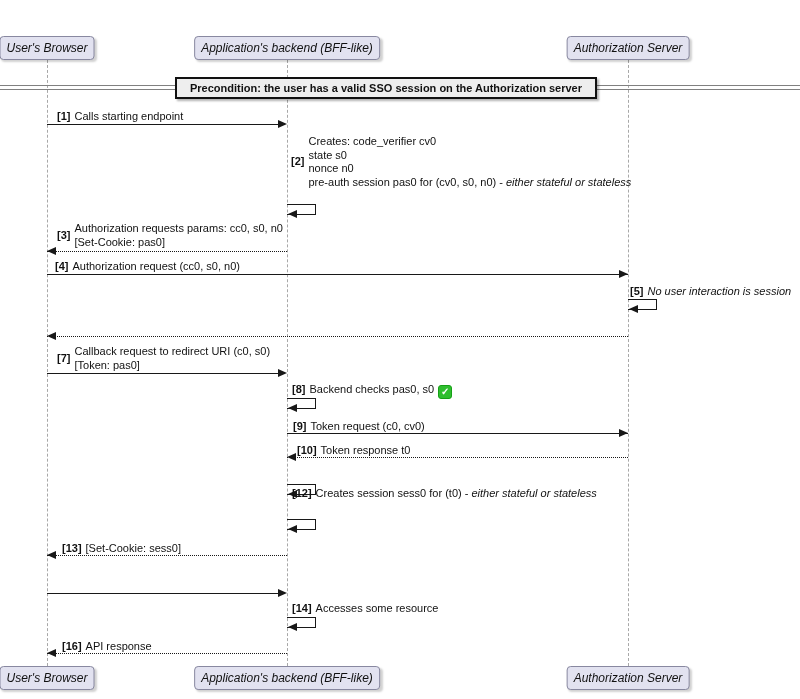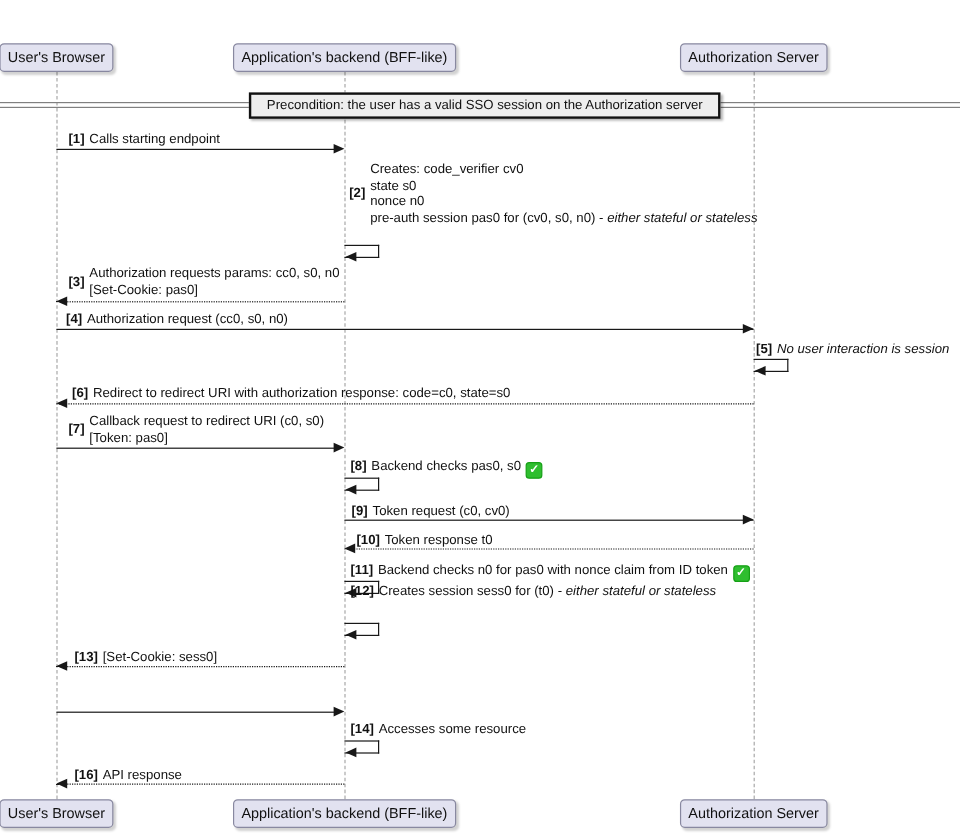--- a/index.html
+++ b/index.html
@@ -14,31 +14,32 @@
   .lifeline{
     position:absolute;width:0;top:60px;height:606px;
     border-left:1px dashed var(--lifeline,#A8A8A8);
   }
   .pbox{
     position:absolute;transform:translateX(-50%);
     background:var(--participant_fill,#E2E2F0);
     border:1px solid var(--participant_border,#8888A0);
     border-radius:4px;padding:4px 6px;font-size:12px;white-space:nowrap;
     box-shadow:2px 2px 2px rgba(0,0,0,.18);
+    font-style:italic;
   }
   .divider-line{
     position:absolute;left:0;top:85px;width:800px;height:3px;
     border-top:1.5px solid var(--divider_line,#808080);
     border-bottom:1.5px solid var(--divider_line,#808080);
   }
   .divider-banner{
-    position:absolute;left:404px;top:77px;transform:translateX(-50%);
+    position:absolute;left:386px;top:77px;transform:translateX(-50%);
     background:var(--divider_fill,#EEEEEE);
     border:2px solid var(--divider_border,#111111);
-    font-size:11px;font-weight:normal;white-space:nowrap;padding:3px 13px;
+    font-size:11px;font-weight:bold;white-space:nowrap;padding:3px 13px;
     box-shadow:2px 2px 2px rgba(0,0,0,.3);
   }
   .msg-label{
     position:absolute;font-size:11px;line-height:13.5px;white-space:nowrap;
   }
   .msg-label .num{font-weight:bold;margin-right:4px;}
   .msg-label.multi{display:flex;align-items:center;}
   .msg-label .lines span.ln{display:block;}
   .ital{font-style:italic;}
   .line{position:absolute;height:0;border-top:1px solid var(--arrow,#181818);}
@@ -100,21 +101,20 @@
   <div class="head left" style="left:47px;top:247px"></div>
 
   <div class="msg-label" style="left:55px;top:260px"><span class="num">[4]</span><span>Authorization request (cc0, s0, n0)</span></div>
   <div class="line" style="left:47px;top:274px;width:581px"></div>
   <div class="head right" style="left:619px;top:270px"></div>
 
   <div class="msg-label" style="left:630px;top:285px"><span class="num">[5]</span><span class="ital">No user interaction is session</span></div>
   <div class="loop" style="left:628px;top:299px"></div>
   <div class="head left" style="left:629px;top:305px"></div>
 
-  <div class="msg-label" style="left:60px;top:322px"><span class="num">[6]</span><span>Redirect to redirect URI with authorization response: code=c0, state=s0</span></div>
   <div class="line dotted" style="left:47px;top:336px;width:581px"></div>
   <div class="head left" style="left:47px;top:332px"></div>
 
   <div class="msg-label multi" style="left:57px;top:345px">
     <span class="num">[7]</span>
     <span class="lines">
       <span class="ln">Callback request to redirect URI (c0, s0)</span>
       <span class="ln">[Token: pas0]</span>
     </span>
   </div>
@@ -126,21 +126,20 @@
   <div class="head left" style="left:288px;top:404px"></div>
 
   <div class="msg-label" style="left:293px;top:420px"><span class="num">[9]</span><span>Token request (c0, cv0)</span></div>
   <div class="line" style="left:287px;top:433px;width:341px"></div>
   <div class="head right" style="left:619px;top:429px"></div>
 
   <div class="msg-label" style="left:297px;top:444px"><span class="num">[10]</span><span>Token response t0</span></div>
   <div class="line dotted" style="left:287px;top:457px;width:341px"></div>
   <div class="head left" style="left:287px;top:453px"></div>
 
-  <div class="msg-label" style="left:292px;top:469px"><span class="num">[11]</span><span>Backend checks n0 for pas0 with nonce claim from ID token</span><span class="check">✓</span></div>
   <div class="loop" style="left:287px;top:484px"></div>
   <div class="head left" style="left:288px;top:490px"></div>
 
   <div class="msg-label" style="left:292px;top:487px"><span class="num">[12]</span><span>Creates session sess0 for (t0) - </span><span class="ital">either stateful or stateless</span></div>
   <div class="loop" style="left:287px;top:519px"></div>
   <div class="head left" style="left:288px;top:525px"></div>
 
   <div class="msg-label" style="left:62px;top:542px"><span class="num">[13]</span><span>[Set-Cookie: sess0]</span></div>
   <div class="line dotted" style="left:47px;top:555px;width:240px"></div>
   <div class="head left" style="left:47px;top:551px"></div>

